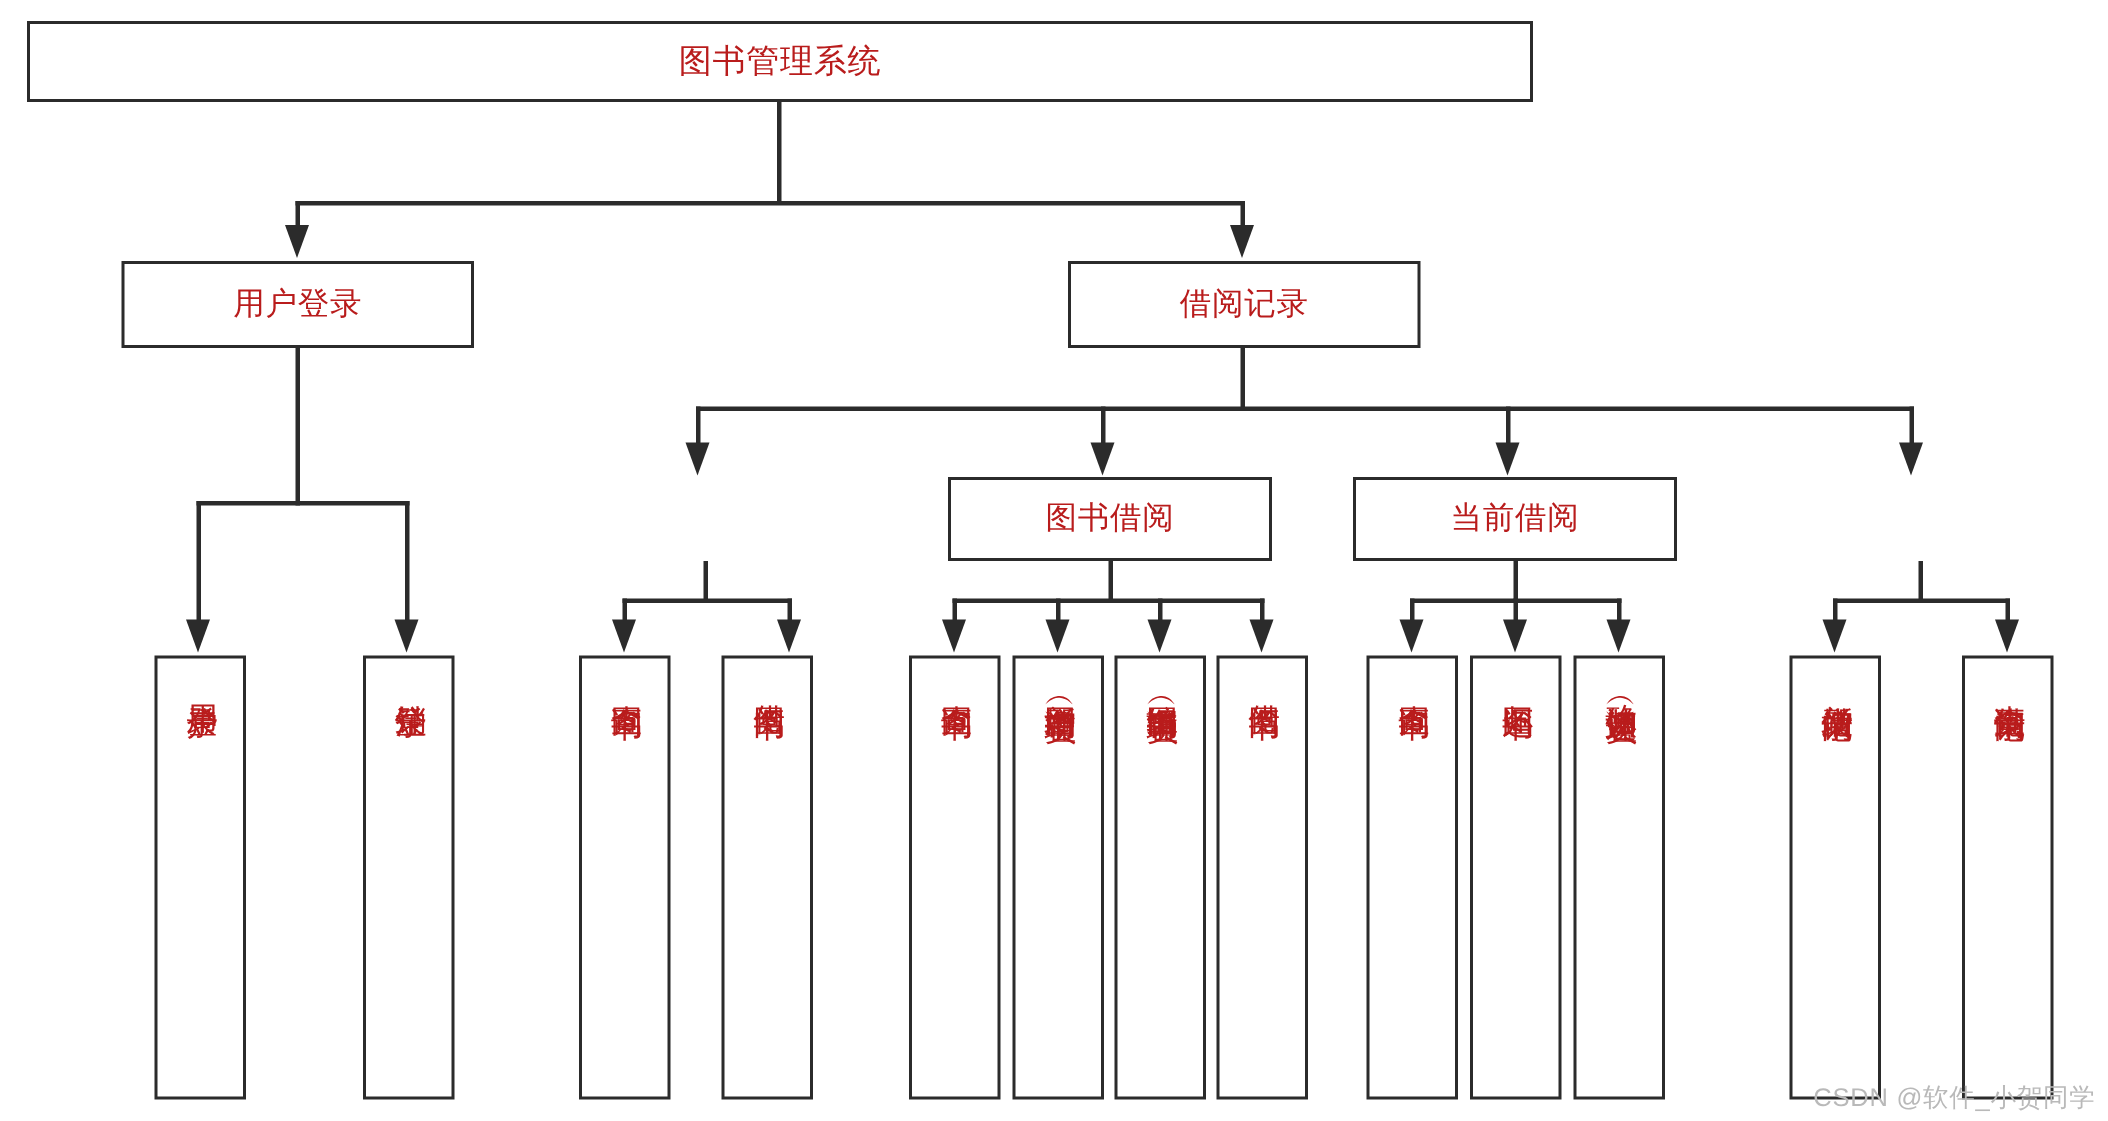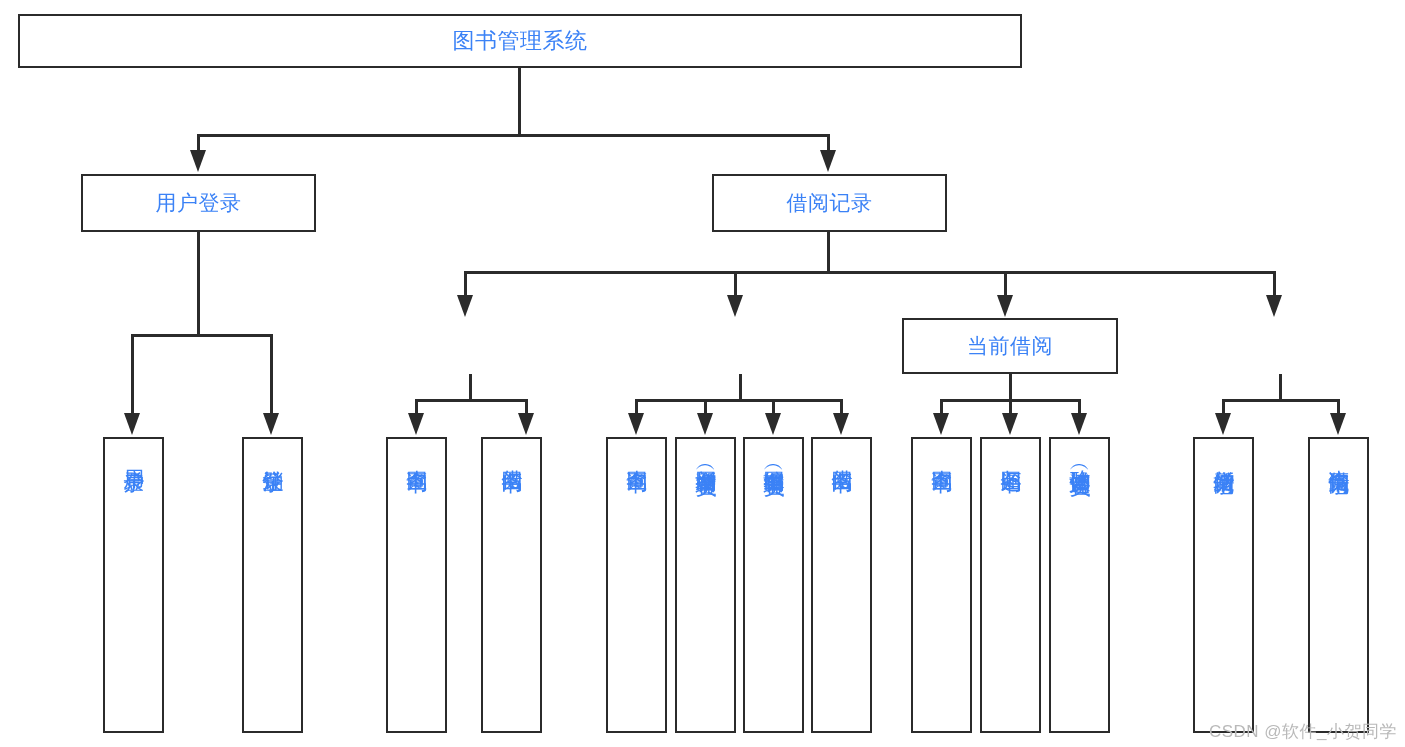--- a/index.html
+++ b/index.html
@@ -20,21 +20,21 @@
   }
   
   .node {
     position: absolute;
     box-sizing: border-box;
     background: #ffffff;
     border: 2px solid #2b2b2b;
     display: flex;
     align-items: center;
     justify-content: center;
-    color: #3b82f6;
+    color: #b91c1c;
   }
   .node .label {
     display: block;
     line-height: 1.05;
     letter-spacing: 0.5px;
     white-space: nowrap;
   }
   .node.horiz .label {
     font-size: 21px;
   }
@@ -116,20 +116,23 @@
   <div class="conn h" style="left:464px; top:271px; width:812px; height:3px;"></div>
   <div class="conn v" style="left:464px; top:271px; width:3px; height:26px;"></div>
   <div class="arrow" style="left:457px; top:295px;"></div>
   <div class="conn v" style="left:734px; top:271px; width:3px; height:26px;"></div>
   <div class="arrow" style="left:727px; top:295px;"></div>
   <div class="conn v" style="left:1004px; top:271px; width:3px; height:26px;"></div>
   <div class="arrow" style="left:997px; top:295px;"></div>
   <div class="conn v" style="left:1273px; top:271px; width:3px; height:26px;"></div>
   <div class="arrow" style="left:1266px; top:295px;"></div>
 
+  <div class="node horiz" style="left:632px; top:318px; width:216px; height:56px;">
+    <span class="label">图书借阅</span>
+  </div>
   <div class="node horiz" style="left:902px; top:318px; width:216px; height:56px;">
     <span class="label">当前借阅</span>
   </div>
 
   <div class="conn v" style="left:469px; top:374px; width:3px; height:28px;"></div>
   <div class="conn h" style="left:415px; top:399px; width:113px; height:3px;"></div>
   <div class="conn v" style="left:415px; top:399px; width:3px; height:16px;"></div>
   <div class="arrow" style="left:408px; top:413px;"></div>
   <div class="conn v" style="left:525px; top:399px; width:3px; height:16px;"></div>
   <div class="arrow" style="left:518px; top:413px;"></div>

